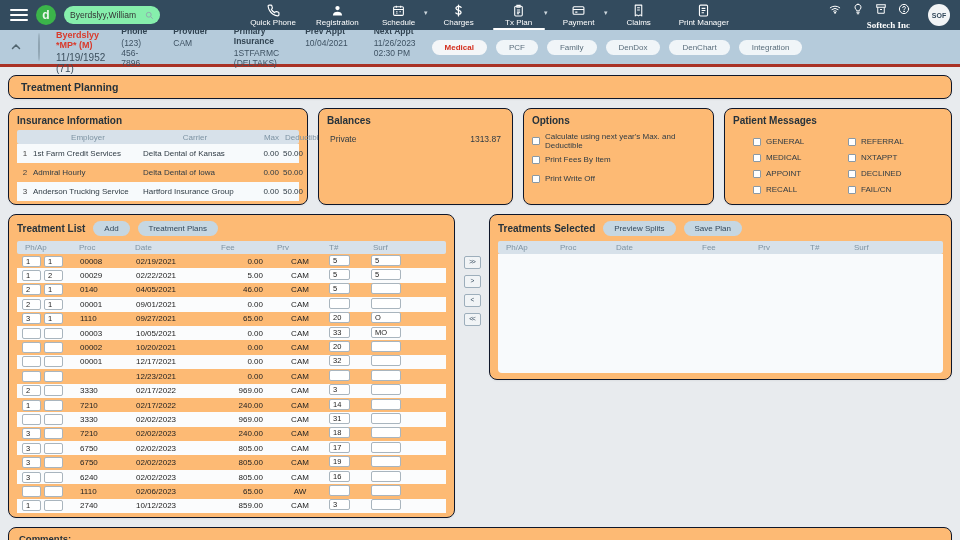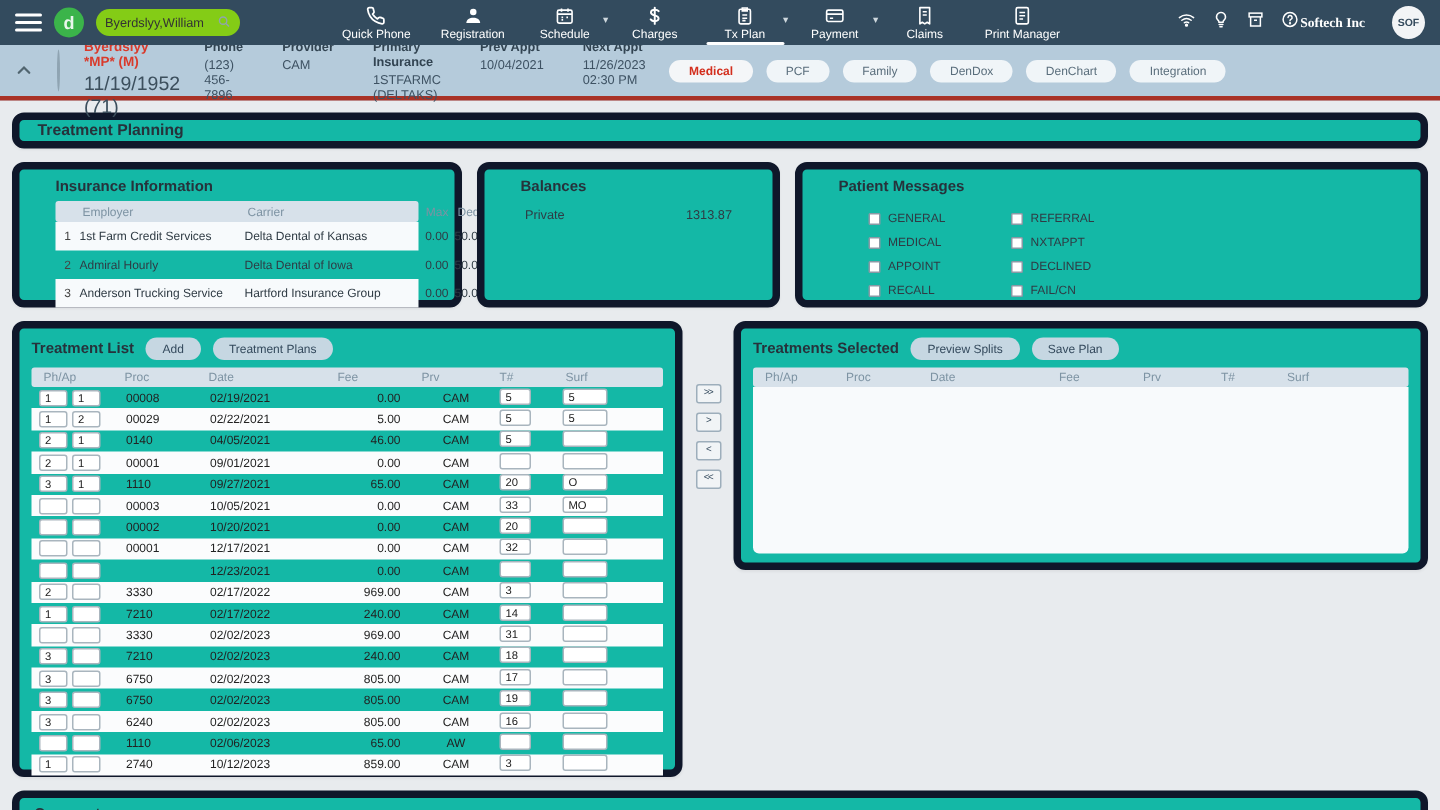--- a/index.html
+++ b/index.html
@@ -8,80 +8,80 @@
 
   
   .topbar { height:30px; background:#334b5e; display:flex; align-items:center;
     padding:0 10px; gap:8px; color:#fff; position:relative; }
   .hamburger { width:18px; height:12px; display:flex; flex-direction:column;
     justify-content:space-between; cursor:pointer; }
   .hamburger span { height:2px; background:#fff; border-radius:1px; }
   .logo { width:20px; height:20px; border-radius:50%; background:#3bb44a;
     display:flex; align-items:center; justify-content:center; font-weight:bold;
     font-size:12px; color:#eaf7ec; }
-  .search-pill { background:#84cc16; border-radius:10px; height:18px; width:96px;
+  .search-pill { background:#86efac; border-radius:10px; height:18px; width:96px;
     display:flex; align-items:center; justify-content:space-between; padding:0 6px; }
   .search-pill input { border:none; outline:none; width:74px; font-size:8.5px;
     color:#333; font-family:"Liberation Sans", sans-serif; background:transparent; }
   .search-pill svg { width:9px; height:9px; }
   .topbar-nav { display:flex; gap:20px; margin-left:auto; margin-right:10px; }
   .nav-item { position:relative; height:30px; display:flex; flex-direction:column;
     align-items:center; justify-content:center; gap:1px; cursor:pointer; min-width:40px; }
   .nav-item .nav-icon { height:13px; display:flex; align-items:center; }
   .nav-item .nav-icon svg { width:13px; height:13px; }
   .nav-item .nav-label { font-size:8px; white-space:nowrap; }
   .nav-caret { display:none; position:absolute; right:-9px; top:9px; font-size:7px; color:#cfd8de; }
   .nav-caret.show { display:block; }
   .nav-item.active::after { content:""; position:absolute; bottom:0; left:-6px;
     right:-6px; height:2px; background:#fff; border-radius:2px; }
   .top-right { display:flex; align-items:center; gap:18px; margin-left:auto; }
-  .status-col { display:flex; flex-direction:row; align-items:center; gap:1px; }
+  .status-col { display:flex; flex-direction:column; align-items:flex-end; gap:1px; }
   .status-icons { display:flex; gap:11px; align-items:center; }
   .status-icons svg { width:12px; height:12px; }
   .company { font-family:"Liberation Serif", serif; font-weight:bold; font-size:9px; }
   .avatar { width:22px; height:22px; border-radius:50%; background:#f2f4f6;
     color:#33495c; font-size:7px; font-weight:bold; display:flex; align-items:center;
     justify-content:center; cursor:pointer; }
 
   
   .banner { height:37px; background:#b5cbdb; border-bottom:3px solid #a93226;
     display:flex; align-items:center; padding:0 10px; gap:16px; }
   .collapse-btn { width:14px; display:flex; align-items:center; cursor:pointer; }
   .collapse-btn svg { width:12px; height:12px; }
   .patient-photo { width:28px; height:28px; border-radius:50%; overflow:hidden;
     background:radial-gradient(circle at 50% 35%, #cdbfae 0%, #8d8578 55%, #5d564c 100%);
     display:flex; align-items:flex-end; justify-content:center; border:1px solid #8fa4b2; }
   .patient-photo svg { width:22px; height:22px; }
   .pt-name { font-size:9px; font-weight:bold; color:#d93a2b; }
-  .pt-dob { font-size:13px; color:#3c4f5d; margin-top:2px; }
+  .pt-dob { font-size:10px; color:#3c4f5d; margin-top:2px; }
   .b-field .b-label { font-size:8.5px; font-weight:bold; color:#324452; }
   .b-field .b-value { font-size:8.5px; color:#3e5263; margin-top:2px; }
   .badges { margin-left:auto; display:flex; gap:9px; margin-right:220px; }
   .badge { background:rgba(255,255,255,.8); border-radius:9px; padding:3px 13px;
     font-size:8px; color:#5a6e7c; cursor:pointer; white-space:nowrap; }
   .badge.hl { color:#d32f1e; font-weight:bold; background:#f4f6f8; }
 
   
   .content { padding:8px; }
-  .card { background:#14b8a6; border:5px solid #0f172a; border-radius:8px;
+  .card { background:#fdba74; border:1px solid #0f172a; border-radius:8px;
     box-shadow:0 1px 2px rgba(0,0,0,.05); }
   .page-title-bar { height:24px; display:flex; align-items:center; padding:0 12px;
     font-size:10.5px; font-weight:bold; color:#26323b; margin-bottom:9px; }
   .panel-title { font-size:10px; font-weight:bold; color:#26323b; }
 
   .panels-row { display:flex; gap:10px; margin-bottom:9px; }
-  .panel { padding:6px 24px; height:97px; }
+  .panel { padding:6px 8px; height:97px; }
 
   
   .ins-panel { width:300px; }
   .ins-grid { display:grid; grid-template-columns:16px 110px 104px 36px 1fr;
     font-size:8px; align-items:center; }
   .ins-head { background:#d7e1ea; color:#7d93a3; height:14px; border-radius:2px; margin-top:4px; }
   .ins-head span { padding:0 2px; }
-  .ins-h-emp, .ins-h-car { }
+  .ins-h-emp, .ins-h-car { text-align:center; }
   .ins-h-max, .ins-h-ded { text-align:right; padding-right:4px !important; }
   .ins-row { height:19px; color:#2f3b44; }
   .ins-row:nth-child(odd) { background:#f7fafc; }
   .ins-num { text-align:center; color:#444; }
   .ins-max, .ins-ded { text-align:right; padding-right:4px; }
 
   
   .bal-panel { width:202px; }
   .bal-row { display:flex; justify-content:space-between; font-size:8.5px;
     color:#2f3b44; height:17px; align-items:center; padding:0 3px; margin-top:2px; }
@@ -386,20 +386,40 @@
 
           <div class="bal-row">
             <span>Private</span>
             <span>1313.87</span>
           </div>
 
 
         </div>
     </div>
 
+    <div class="card panel opt-panel">
+      <div class="panel-title">Options</div>
+      <div class="opt-list">
+
+          <div class="chk-row">
+            <span class="chk-box"></span>
+            <span>Calculate using next year's Max. and Deductible</span>
+          </div>
+
+          <div class="chk-row">
+            <span class="chk-box"></span>
+            <span>Print Fees By Item</span>
+          </div>
+
+          <div class="chk-row">
+            <span class="chk-box"></span>
+            <span>Print Write Off</span>
+          </div>
+        </div>
+    </div>
 
     <div class="card panel msg-panel">
       <div class="panel-title">Patient Messages</div>
       <div class="msg-grid">
 
           <div class="chk-row">
             <span class="chk-box"></span>
             <span>GENERAL</span>
           </div>
 

